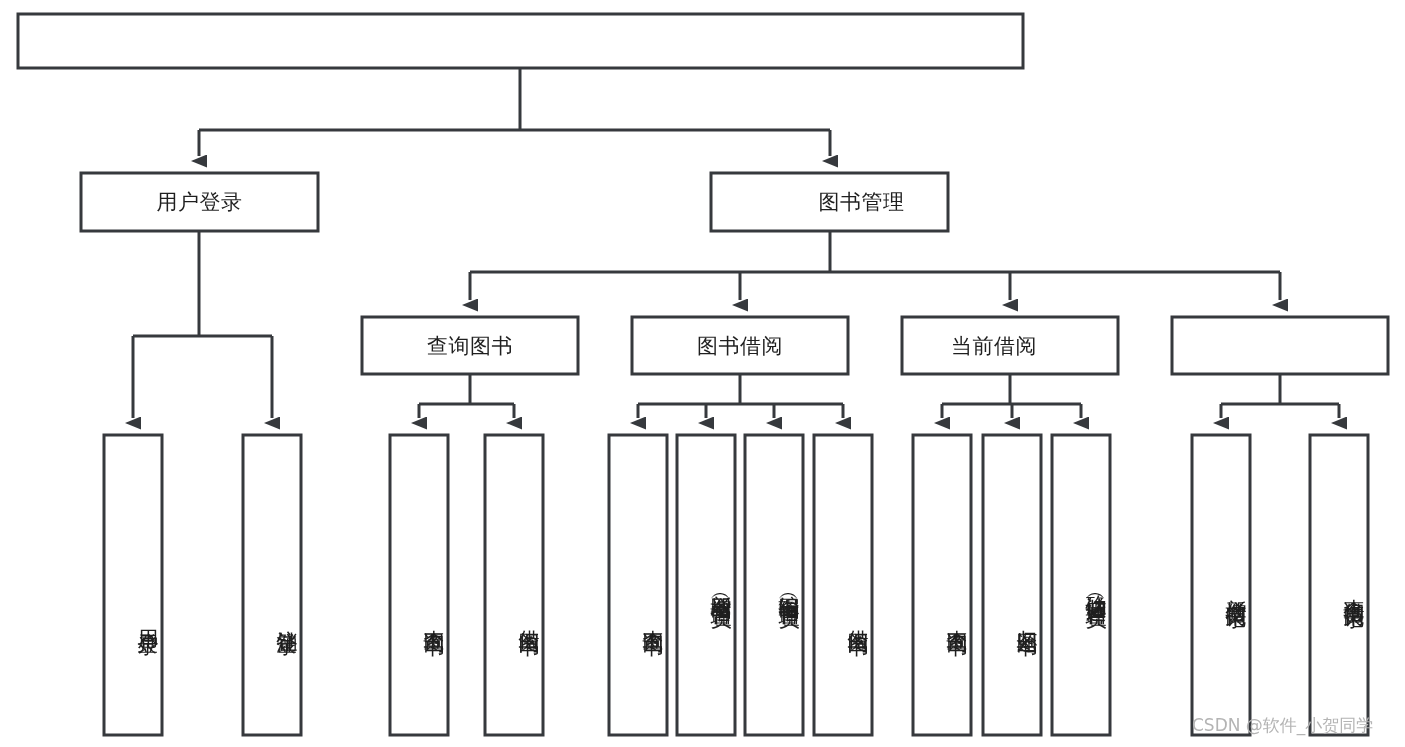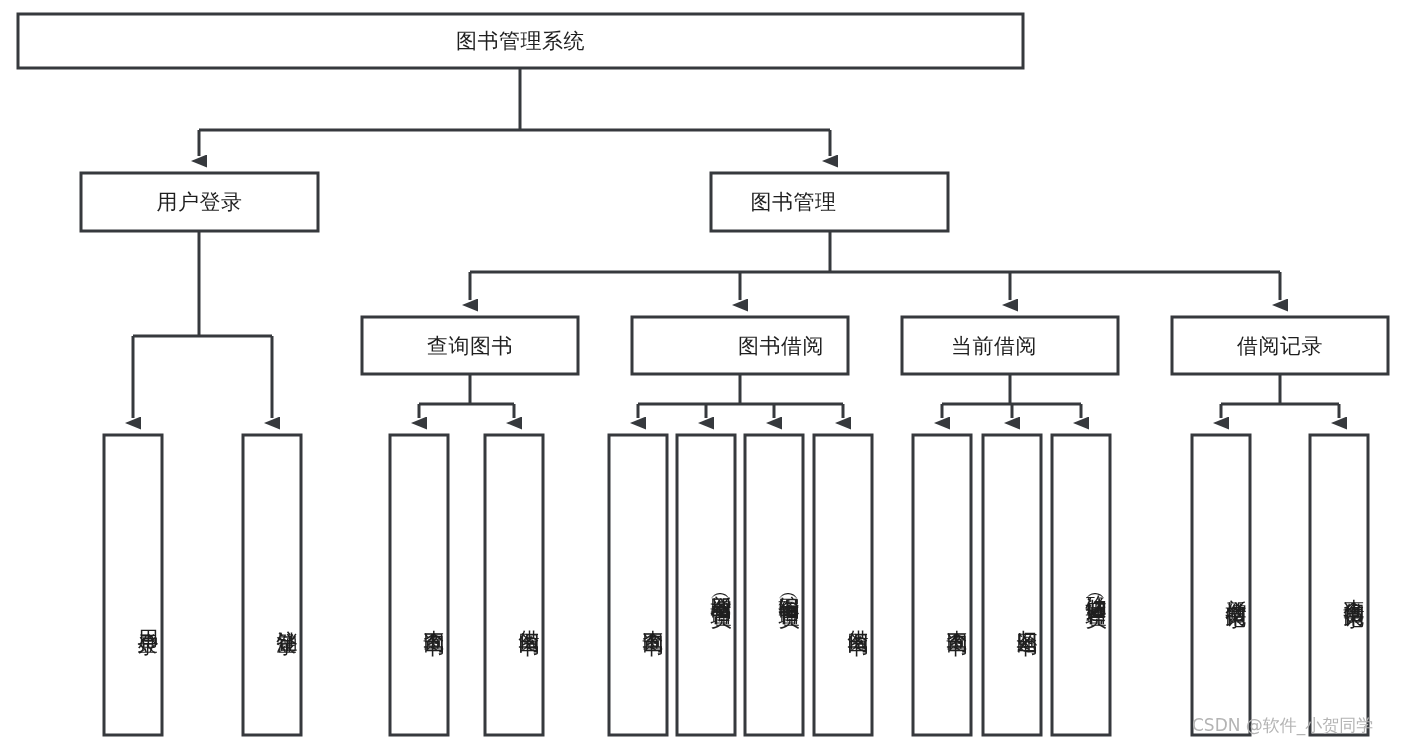--- a/index.html
+++ b/index.html
@@ -144,29 +144,27 @@
     <path class="connector" marker-end="url(#arw)" d="M942,404 L942,418"></path>
     <path class="connector" marker-end="url(#arw)" d="M1012,404 L1012,418"></path>
     <path class="connector" marker-end="url(#arw)" d="M1081,404 L1081,418"></path>
 
     <path class="connector" d="M1280,374 L1280,404"></path>
     <path class="connector" d="M1221,404 L1339,404"></path>
     <path class="connector" marker-end="url(#arw)" d="M1221,404 L1221,418"></path>
     <path class="connector" marker-end="url(#arw)" d="M1339,404 L1339,418"></path>
   </svg>
 
-  <div class="node-label-h" style="left:18px; top:14px; width:1005px; height:54px;">图书管理系统</div>
 
   <div class="node-label-h" style="left:81px; top:173px; width:237px; height:58px;">用户登录</div>
-  <div class="node-label-h" style="left:675px; top:173px; width:237px; height:58px;">图书管理</div>
+  <div class="node-label-h" style="left:743px; top:173px; width:237px; height:58px;">图书管理</div>
 
   <div class="node-label-h" style="left:362px; top:317px; width:216px; height:57px;">查询图书</div>
-  <div class="node-label-h" style="left:632px; top:317px; width:216px; height:57px;margin-left:41px;">图书借阅</div>
+  <div class="node-label-h" style="left:632px; top:317px; width:216px; height:57px;">图书借阅</div>
   <div class="node-label-h" style="left:902px; top:317px; width:184px; height:57px;">当前借阅</div>
-  <div class="node-label-h" style="left:1172px; top:317px; width:216px; height:57px;">借阅记录</div>
 
   <div class="node-label-v" style="left:104px; top:512px; width:58px; height:210px;">用户登录</div>
   <div class="node-label-v" style="left:243px; top:512px; width:58px; height:210px;">注销登录</div>
 
   <div class="node-label-v" style="left:390px; top:512px; width:58px; height:210px;">查询图书</div>
   <div class="node-label-v" style="left:485px; top:512px; width:58px; height:210px;">借阅图书</div>
 
   <div class="node-label-v" style="left:609px; top:512px; width:58px; height:210px;">查询图书</div>
   <div class="node-label-v" style="left:677px; top:443px; width:58px; height:288px;">新增图书（管理员）</div>
   <div class="node-label-v" style="left:745px; top:443px; width:58px; height:288px;">编辑图书（管理员）</div>

